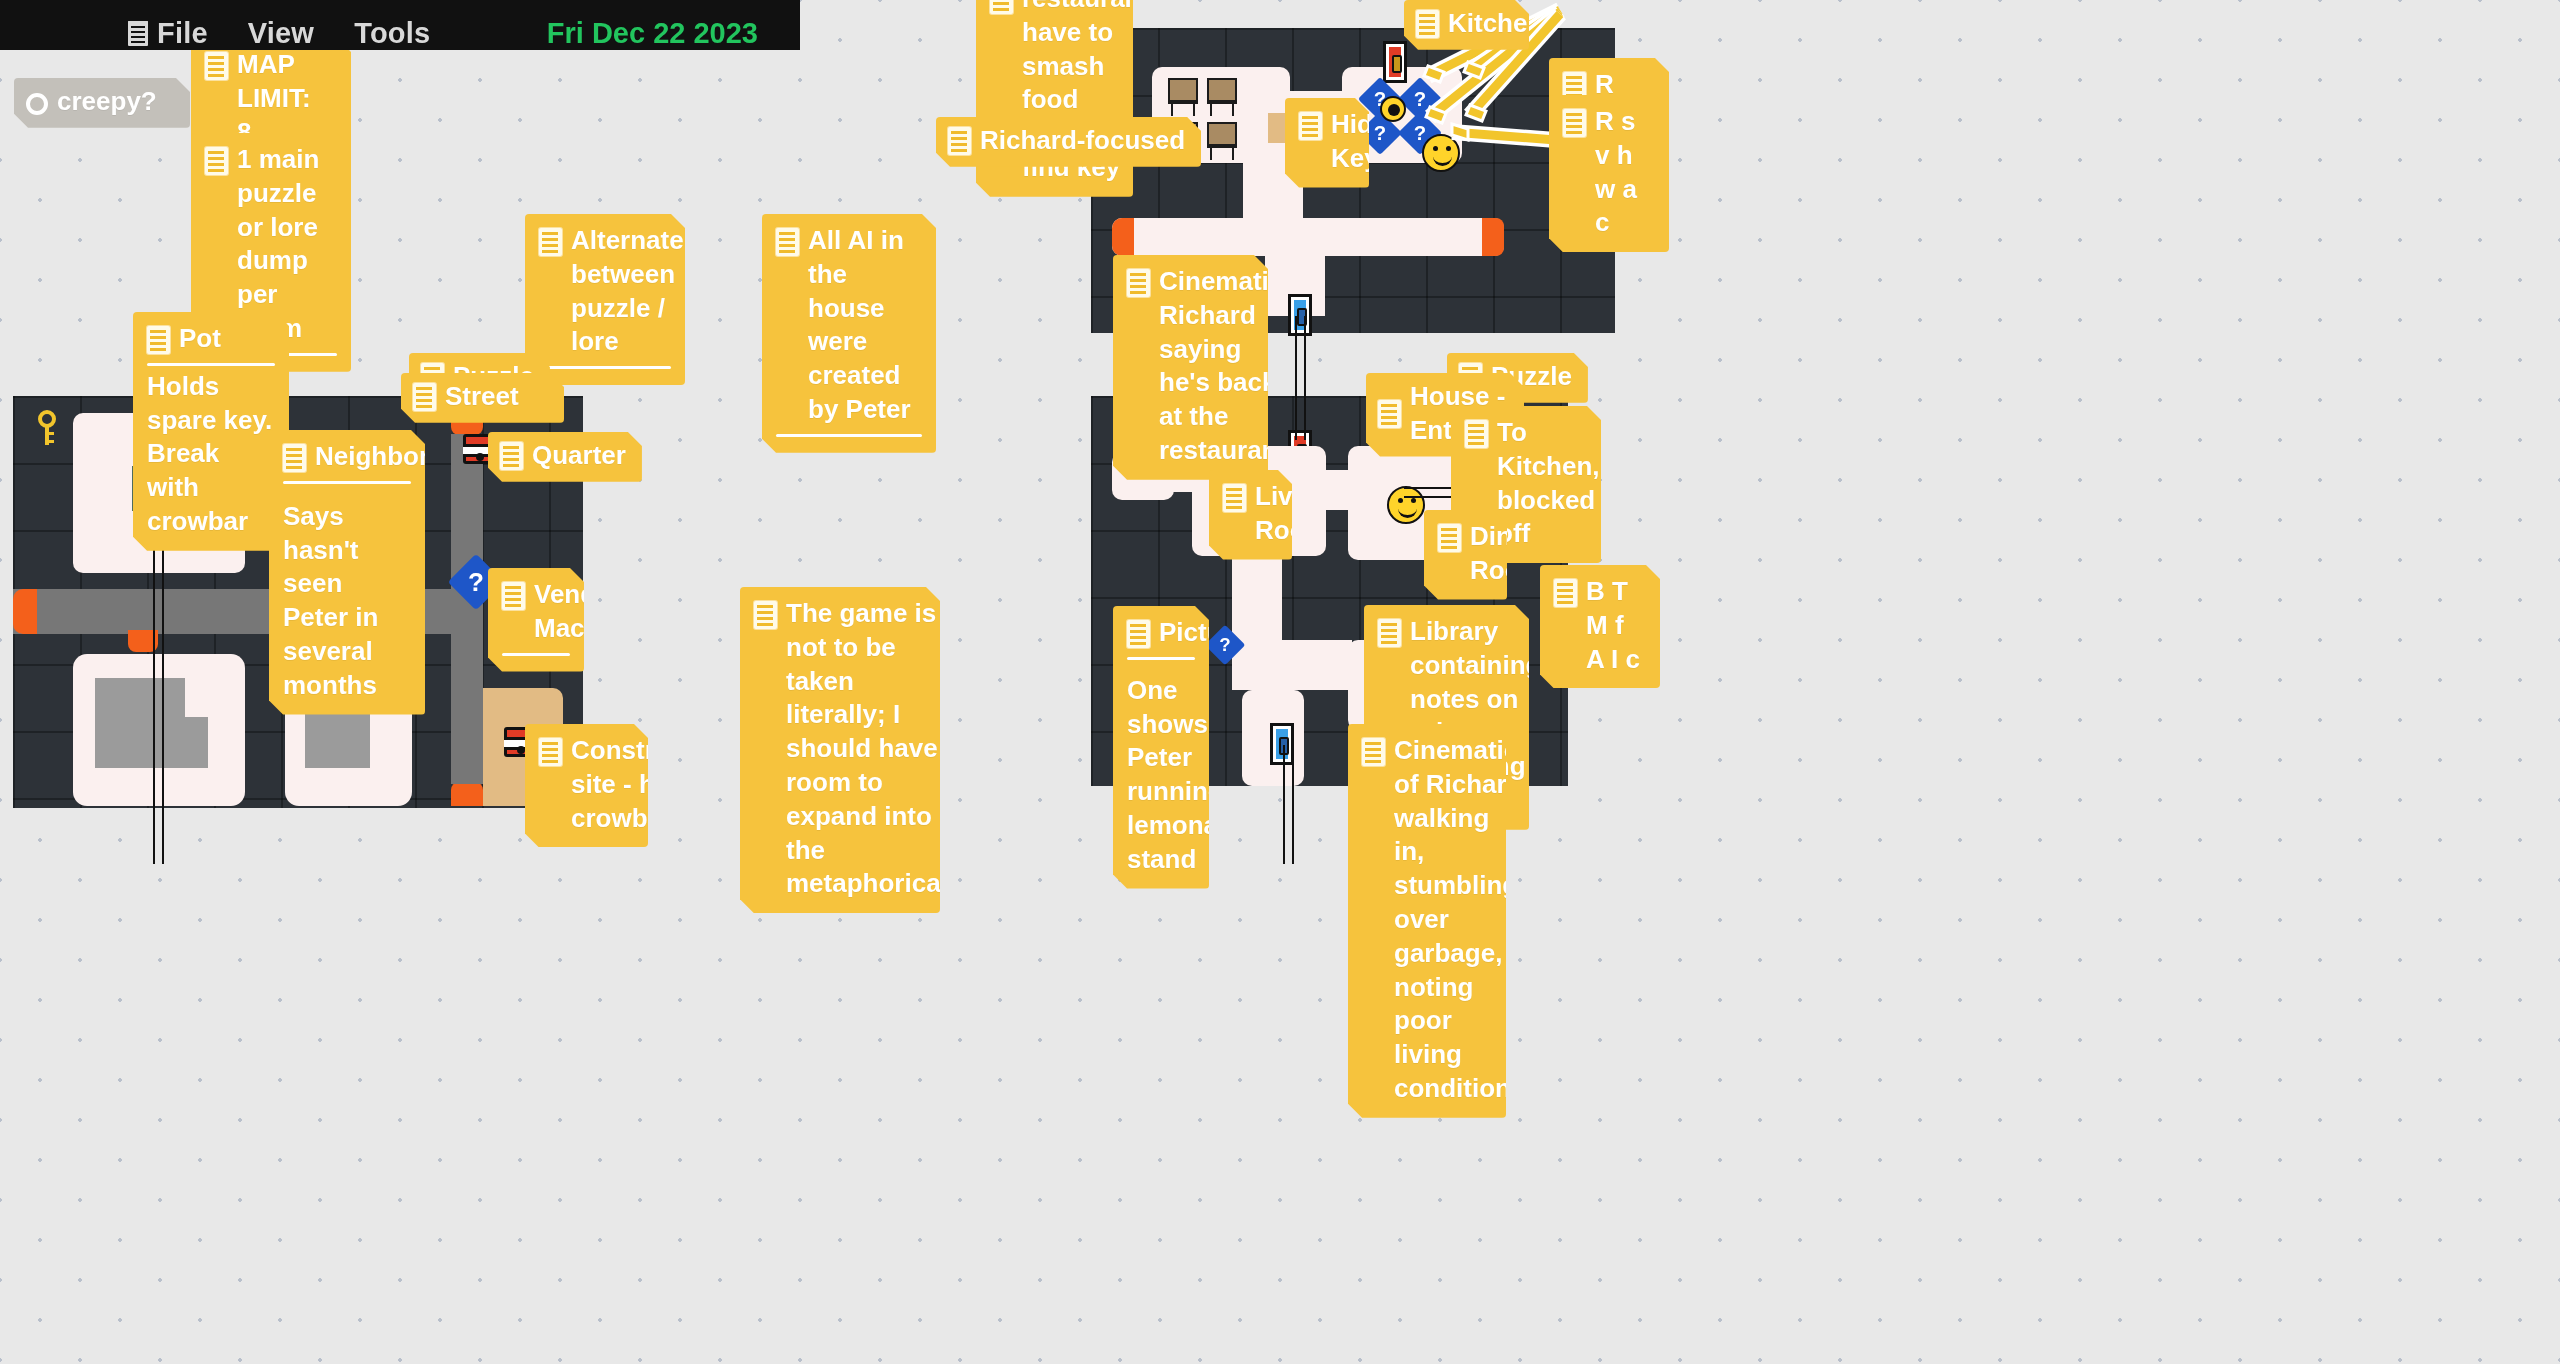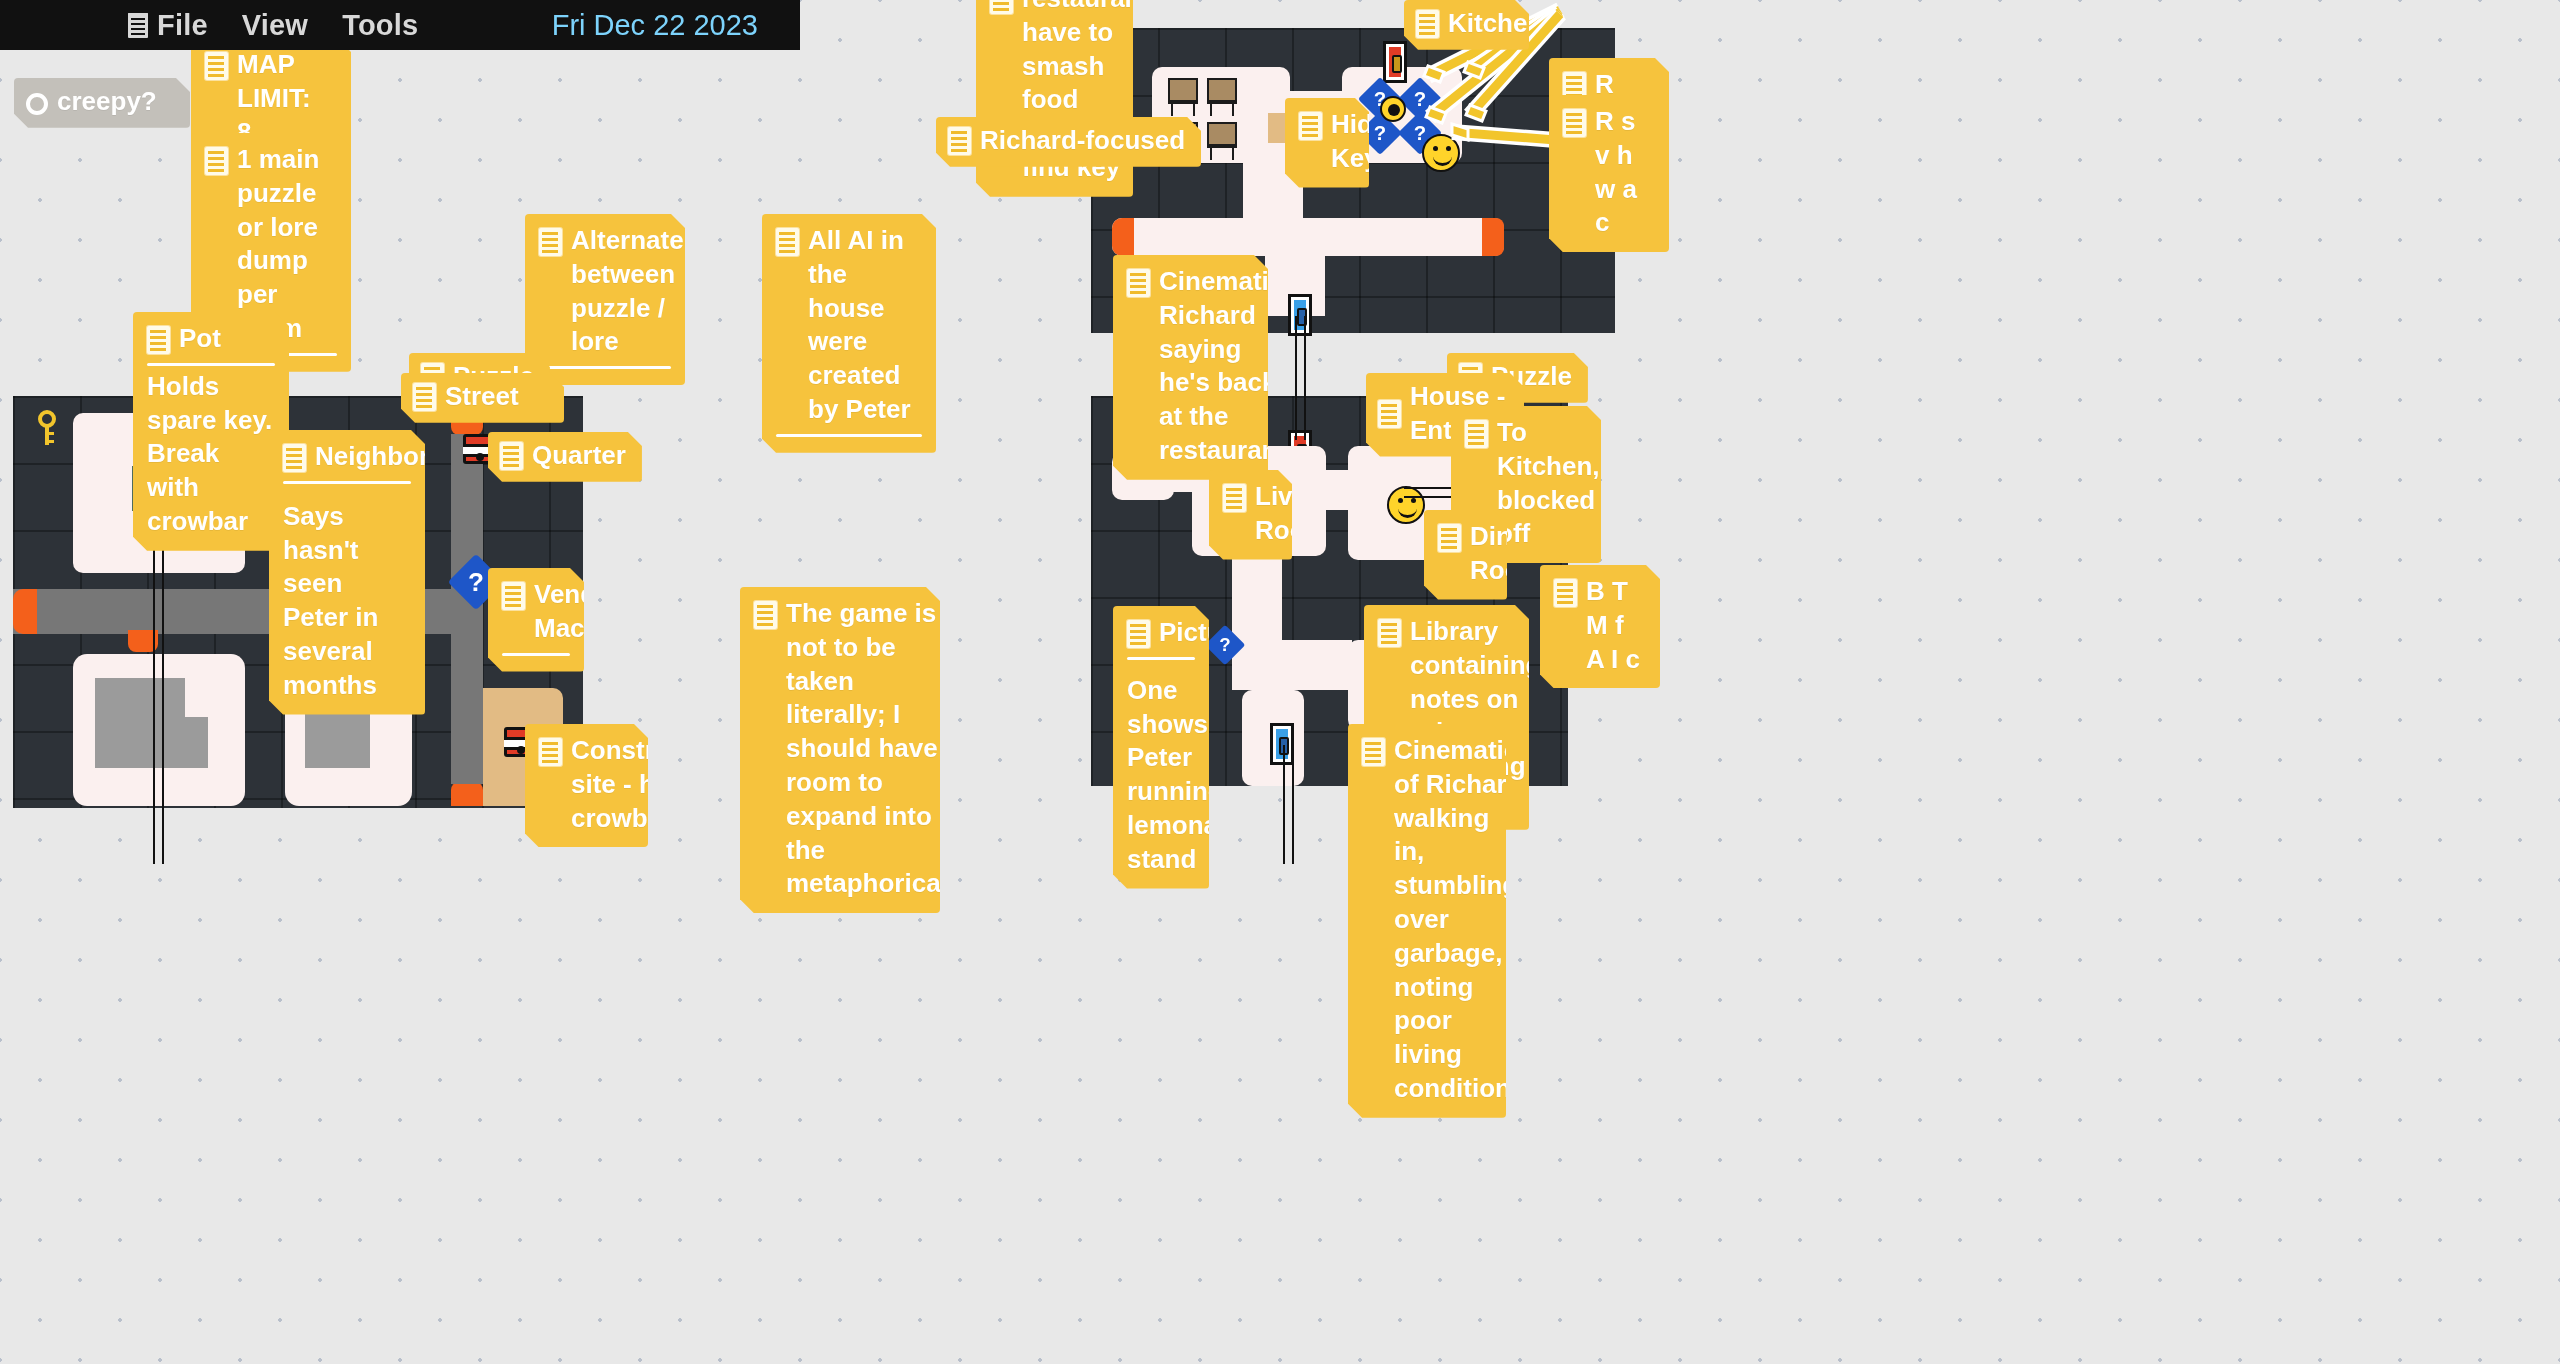--- a/index.html
+++ b/index.html
@@ -11,31 +11,32 @@
       radial-gradient(circle, #b9c0cc 1.6px, transparent 1.7px),
       radial-gradient(circle, #b9c0cc 1.6px, transparent 1.7px);
     background-size: 80px 80px, 80px 80px;
     background-position: 0 0, 40px 40px;
     position:relative;
   }
 
   
   #menubar{
     position:absolute; left:0; top:0; width:800px; height:50px;
-    background:#111111; display:flex; align-items:center;
+    background:#111111; display:flex; align-items:flex-end;
     z-index:500;
+    gap:6px;
   }
   #menubar .mi{
     color:#d8d8d8; font-size:29px; font-weight:700;
     display:flex; align-items:center; gap:9px;
     margin-left:34px; letter-spacing:.2px; white-space:nowrap;
   }
   #menubar .mi:first-child{ margin-left:128px; }
   #menubar .date{
-    color:#7dd3fc; font-size:29px; font-weight:400;
+    color:#22c55e; font-size:29px; font-weight:700;
     position:absolute; right:42px; white-space:nowrap;
   }
   .doc-glyph{
     display:inline-block; width:20px; height:25px; position:relative;
     background:#d8d8d8;
     box-shadow:
       inset 0 4px 0 #d8d8d8;
     border-radius:1px;
     flex:0 0 auto;
   }

